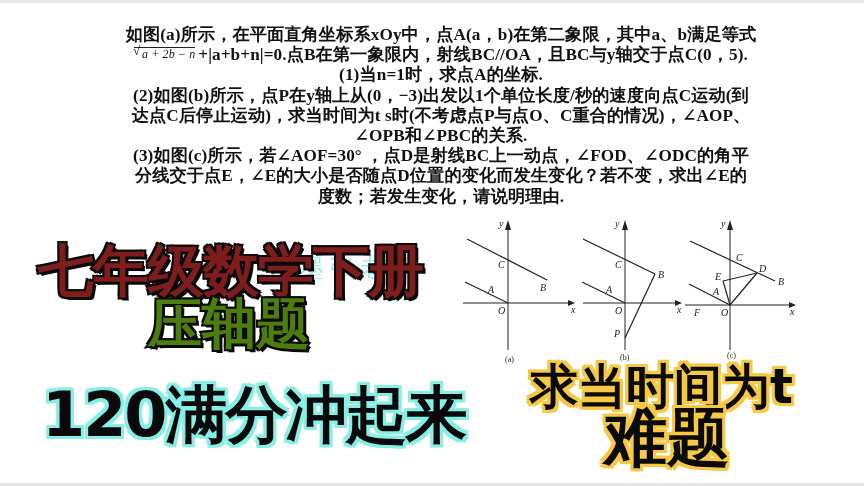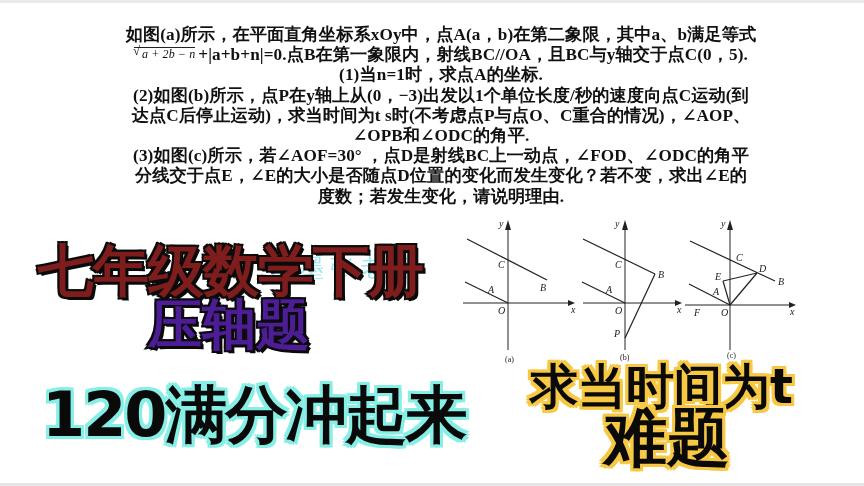--- a/index.html
+++ b/index.html
@@ -12,22 +12,22 @@
   .problem .ln{white-space:nowrap;display:block;}
   .sqrt{font-style:italic;font-weight:normal;font-size:12px;display:inline-block;position:relative;
         padding-left:8px;margin-right:3px;border-top:1px solid #222;line-height:12px;vertical-align:2px;}
   .sqrt:before{content:"√";position:absolute;left:-1px;top:-3px;font-style:normal;font-size:13px;}
   .watermark{position:absolute;left:270px;top:218px;color:#8ee3f0;font-size:24px;letter-spacing:6px;
              font-family:"DejaVu Sans",sans-serif;opacity:0.9;margin-top:34px;}
   .title1{position:absolute;left:38px;top:240px;font-family:"DejaVu Sans",sans-serif;font-weight:900;
           font-size:56px;line-height:62px;color:#7f1d1d;letter-spacing:-1px;
           -webkit-text-stroke:3px #0b0b0b;paint-order:stroke fill;
           text-shadow:2px 2px 0 #0b0b0b,-2px 2px 0 #0b0b0b,2px -2px 0 #0b0b0b,-2px -2px 0 #0b0b0b,3px 3px 0 #0b0b0b;}
-  .title2{position:absolute;left:148px;top:294px;font-family:Liberation Sans, sans-serif;font-weight:900;
-          font-size:54px;line-height:60px;color:#4c1d95;
+  .title2{position:absolute;left:148px;top:294px;font-family:Liberation Serif, serif;font-weight:900;
+          font-size:54px;line-height:60px;color:#4d7c0f;
           -webkit-text-stroke:3px #0b0b0b;paint-order:stroke fill;
           text-shadow:2px 2px 0 #0b0b0b,-2px 2px 0 #0b0b0b,2px -2px 0 #0b0b0b,-2px -2px 0 #0b0b0b,3px 3px 0 #0b0b0b;}
   .title3{position:absolute;left:42px;top:380px;font-family:"DejaVu Sans",sans-serif;font-weight:900;
           font-size:62px;line-height:70px;color:#0a0a0a;letter-spacing:-2px;
           text-shadow:3px 0 0 #86efe6,-3px 0 0 #86efe6,0 3px 0 #86efe6,0 -3px 0 #86efe6,
                       3px 3px 0 #86efe6,-3px -3px 0 #86efe6,3px -3px 0 #86efe6,-3px 3px 0 #86efe6;}
   .title4{position:absolute;left:530px;top:360px;font-family:"DejaVu Sans",sans-serif;font-weight:900;
           font-size:48px;line-height:52px;color:#0a0a0a;
           text-shadow:3px 0 0 #f7c843,-3px 0 0 #f7c843,0 3px 0 #f7c843,0 -3px 0 #f7c843,
                       3px 3px 0 #f7c843,-3px -3px 0 #f7c843,3px -3px 0 #f7c843,-3px 3px 0 #f7c843;}
@@ -44,21 +44,21 @@
 <body>
 
 <div class="topbar"></div>
 
 <div class="problem">
   <span class="ln">如图(a)所示，在平面直角坐标系xOy中，点A(a，b)在第二象限，其中a、b满足等式</span>
   <span class="ln"><span class="sqrt">a + 2b − n</span><span>+|a+b+n|=0.点B在第一象限内，射线BC//OA，且BC与y轴交于点C(0，5).</span></span>
   <span class="ln">(1)当n=1时，求点A的坐标.</span>
   <span class="ln">(2)如图(b)所示，点P在y轴上从(0，−3)出发以1个单位长度/秒的速度向点C运动(到</span>
   <span class="ln">达点C后停止运动)，求当时间为t s时(不考虑点P与点O、C重合的情况)，∠AOP、</span>
-  <span class="ln">∠OPB和∠ODC的角平.</span>
+  <span class="ln">∠OPB和∠PBC的关系.</span>
   <span class="ln">(3)如图(c)所示，若∠AOF=30° ，点D是射线BC上一动点，∠FOD、∠ODC的角平</span>
   <span class="ln">分线交于点E，∠E的大小是否随点D位置的变化而发生变化？若不变，求出∠E的</span>
   <span class="ln">度数；若发生变化，请说明理由.</span>
 </div>
 
 <div class="watermark">龄墨张老师</div>
 
 <div class="fig" style="left:455px;top:210px;">
   <svg width="130" height="155" viewBox="0 0 130 155">
     <line x1="8" y1="93" x2="113" y2="93" stroke="#222" stroke-width="1"></line>

